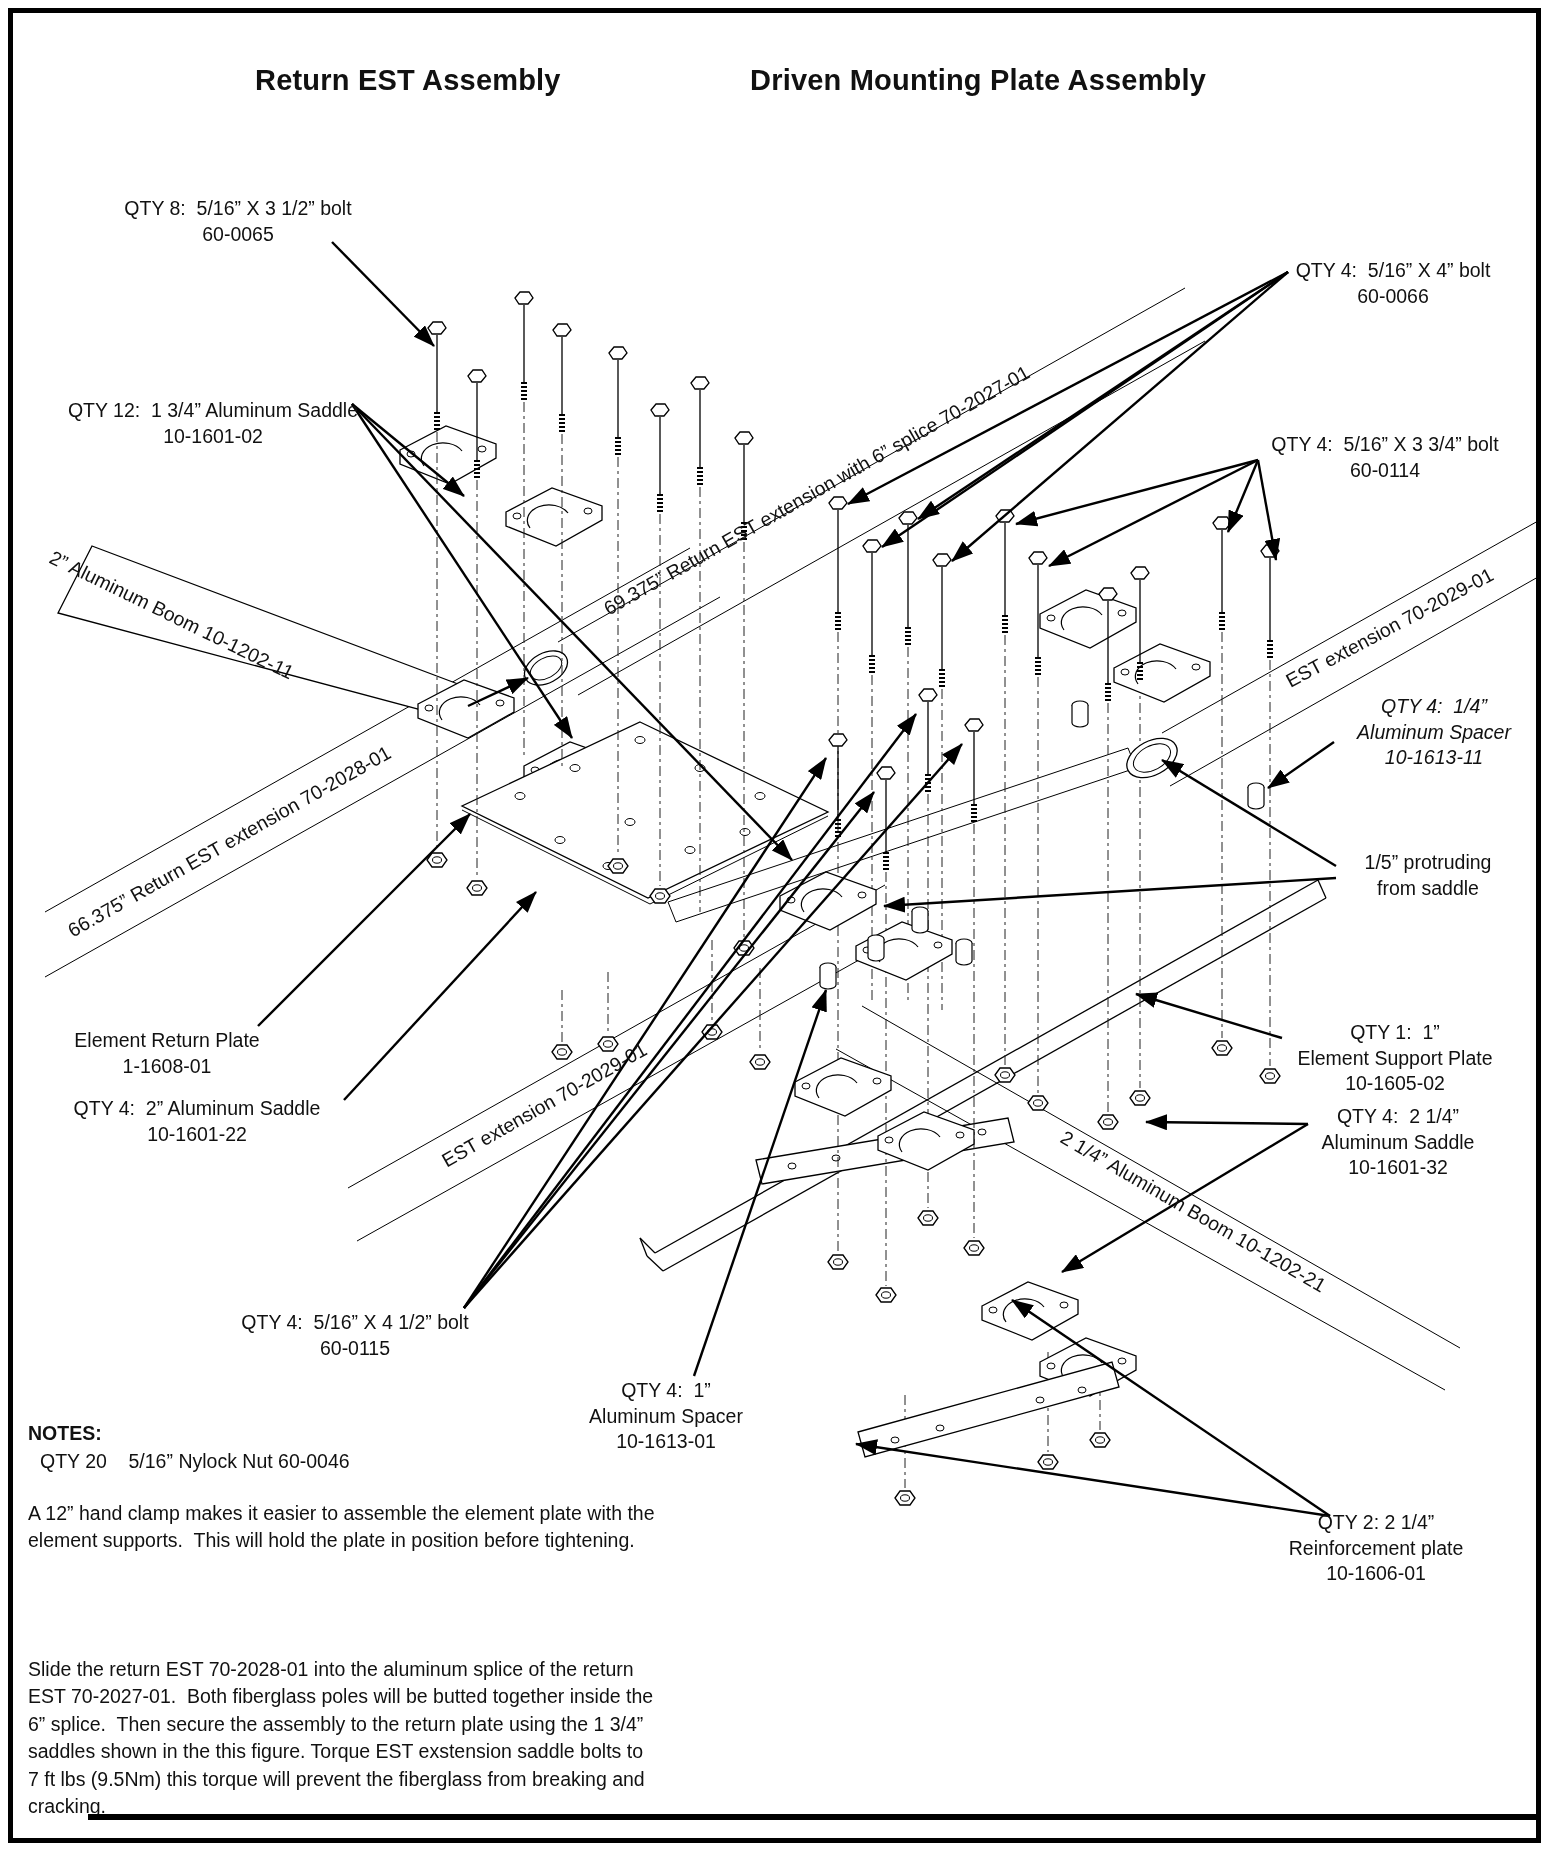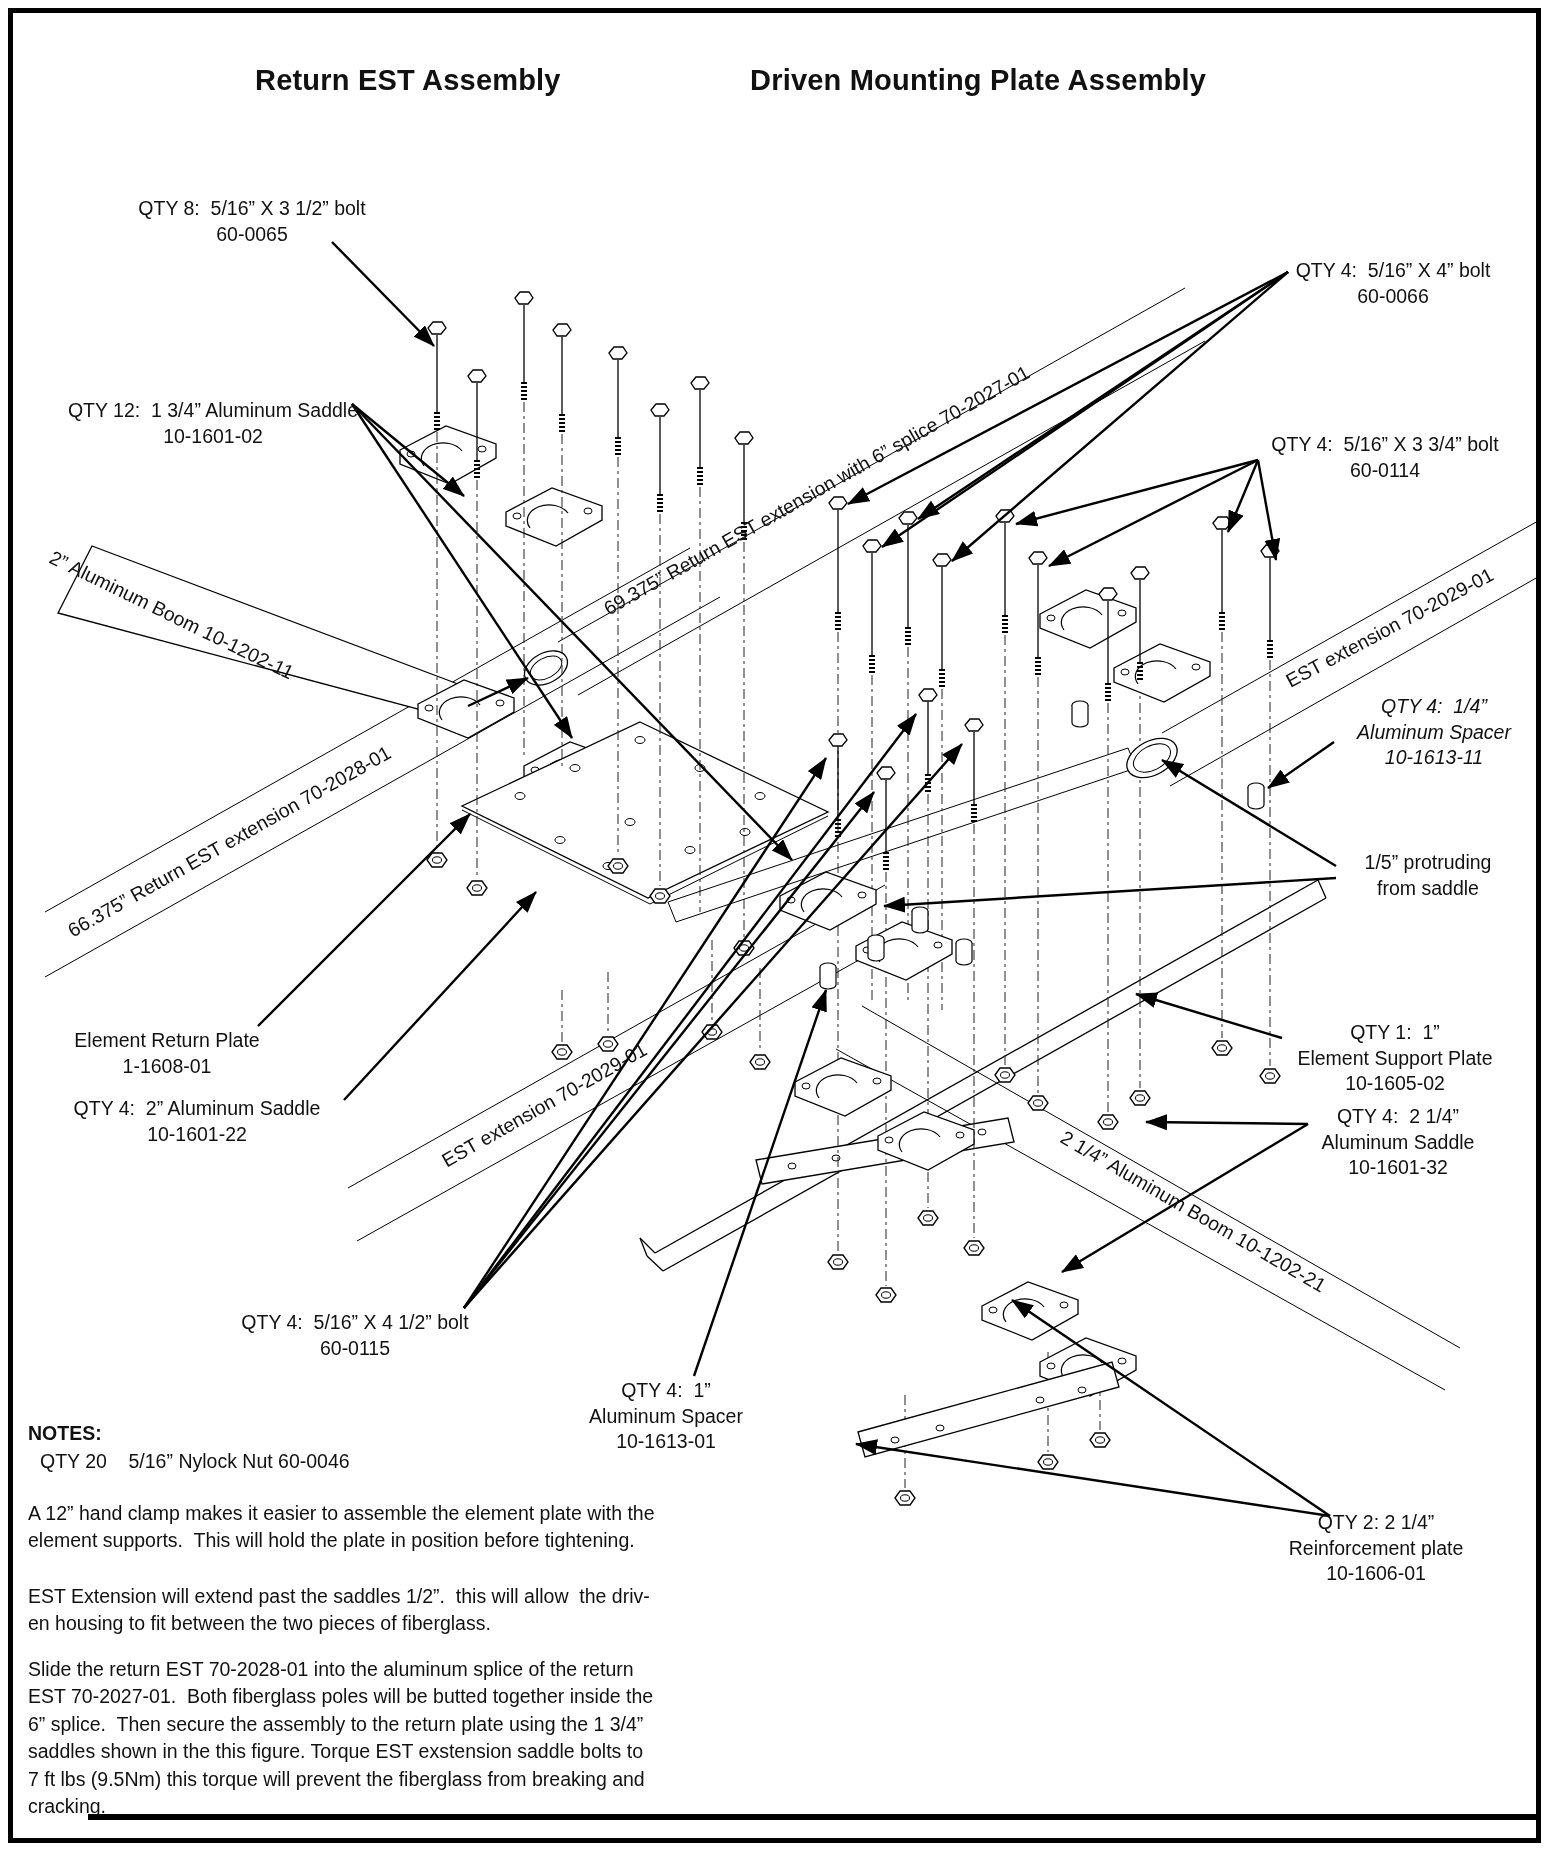--- a/index.html
+++ b/index.html
@@ -323,21 +323,21 @@
       <line class="ld" x1="1308" y1="1124" x2="1146" y2="1122"></line>
       <line class="ld" x1="1308" y1="1124" x2="1062" y2="1272"></line>
       <line class="ld" x1="1330" y1="1516" x2="1012" y2="1300"></line>
       <line class="ld" x1="1330" y1="1516" x2="856" y2="1444"></line>
     </g>
   </svg>
 
   <div class="title" style="left:255px;top:64px;">Return EST Assembly</div>
   <div class="title" style="left:750px;top:64px;">Driven Mounting Plate Assembly</div>
 
-  <div class="lbl" style="left:56px;top:196px;width:392px;">QTY 8:  5/16” X 3 1/2” bolt
+  <div class="lbl" style="left:42px;top:196px;width:392px;">QTY 8:  5/16” X 3 1/2” bolt
 60-0065</div>
   <div class="lbl" style="left:30px;top:398px;width:366px;">QTY 12:  1 3/4” Aluminum Saddle
 10-1601-02</div>
   <div class="lbl" style="left:1252px;top:258px;width:282px;">QTY 4:  5/16” X 4” bolt
 60-0066</div>
   <div class="lbl" style="left:1240px;top:432px;width:290px;">QTY 4:  5/16” X 3 3/4” bolt
 60-0114</div>
   <div class="lbl" style="left:1336px;top:694px;width:196px;font-style:italic;">QTY 4:  1/4”
 Aluminum Spacer
 10-1613-11</div>
@@ -366,22 +366,20 @@
   <div class="rot" style="left:64px;top:922px;transform:rotate(-29.5deg);">66.375” Return EST extension 70-2028-01</div>
   <div class="rot" style="left:600px;top:600px;transform:rotate(-29.5deg);">69.375” Return EST extension with 6” splice 70-2027-01</div>
   <div class="rot" style="left:1282px;top:672px;transform:rotate(-28deg);">EST extension 70-2029-01</div>
   <div class="rot" style="left:438px;top:1152px;transform:rotate(-29.5deg);">EST extension 70-2029-01</div>
   <div class="rot" style="left:1068px;top:1126px;transform:rotate(30deg);">2 1/4” Aluminum Boom 10-1202-21</div>
 
   <div class="notes nhead" style="left:28px;top:1420px;width:640px;">NOTES:</div>
   <div class="notes" style="left:40px;top:1448px;width:640px;">QTY 20    5/16” Nylock Nut 60-0046</div>
   <div class="notes" style="left:28px;top:1500px;width:648px;">A 12” hand clamp makes it easier to assemble the element plate with the
 element supports.  This will hold the plate in position before tightening.</div>
-  <div class="notes" style="left:28px;top:1583px;width:648px;">EST Extension will extend past the saddles 1/2”.  this will allow  the driv-
-en housing to fit between the two pieces of fiberglass.</div>
   <div class="notes" style="left:28px;top:1656px;width:648px;">Slide the return EST 70-2028-01 into the aluminum splice of the return
 EST 70-2027-01.  Both fiberglass poles will be butted together inside the
 6” splice.  Then secure the assembly to the return plate using the 1 3/4”
 saddles shown in the this figure. Torque EST exstension saddle bolts to
 7 ft lbs (9.5Nm) this torque will prevent the fiberglass from breaking and
 cracking.</div>
 
   <div class="botline"></div>
   <div class="frame"></div>
 </div>

